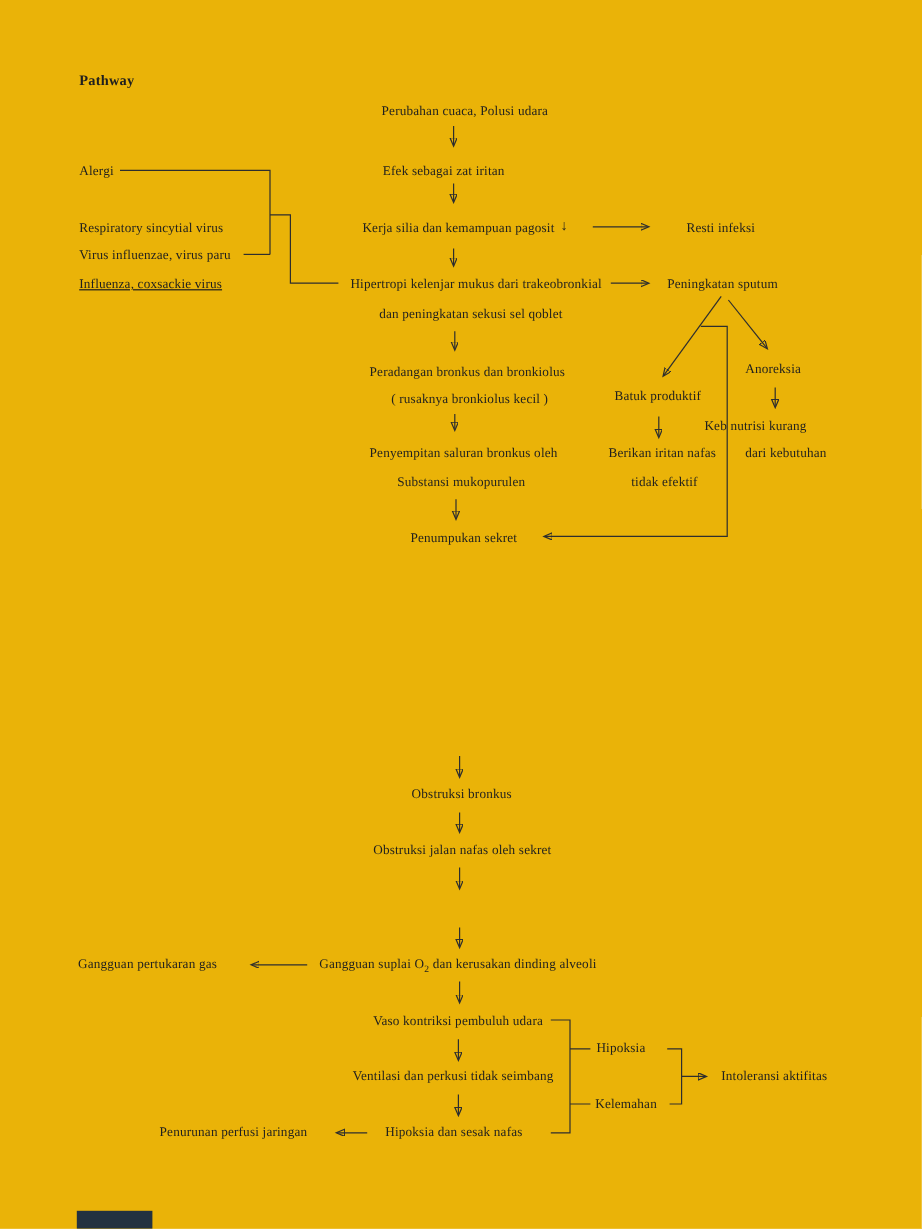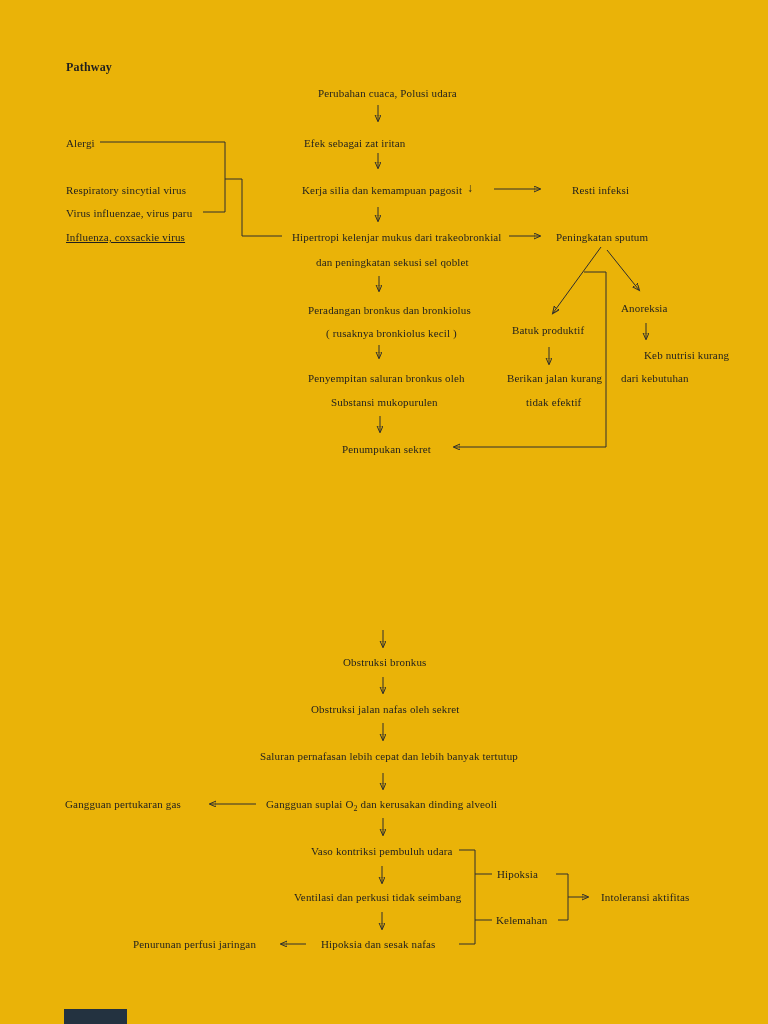--- a/index.html
+++ b/index.html
@@ -82,49 +82,48 @@
     <path d="M459,850 H475 V944 H459"></path>
     <path d="M475,874 H492"></path>
     <path d="M475,920 H492"></path>
     <path d="M556,874 H568 V920 H558"></path>
     <path d="M568,897 H588" marker-end="url(#ah)"></path>
   </svg>
 
   <div class="label title" style="left:66px;top:61px;">Pathway</div>
 
   <div class="label" style="left:318px;top:87px;">Perubahan cuaca, Polusi udara</div>
-  <div class="label" style="left:304px;top:137px;">Efek sebagai zat iritan</div>
+  <div class="label" style="left:319px;top:137px;">Efek sebagai zat iritan</div>
   <div class="label" style="left:302px;top:184px;">Kerja silia dan kemampuan pagosit</div>
   <div class="label glyph-down" style="left:467px;top:182px;">↓</div>
   <div class="label" style="left:572px;top:184px;">Resti infeksi</div>
   <div class="label" style="left:292px;top:231px;">Hipertropi kelenjar mukus dari trakeobronkial</div>
   <div class="label" style="left:316px;top:256px;">dan peningkatan sekusi sel qoblet</div>
   <div class="label" style="left:556px;top:231px;">Peningkatan sputum</div>
 
   <div class="label" style="left:66px;top:137px;">Alergi</div>
   <div class="label" style="left:66px;top:184px;">Respiratory sincytial virus</div>
   <div class="label" style="left:66px;top:207px;">Virus influenzae, virus paru</div>
   <div class="label" style="left:66px;top:231px;text-decoration:underline;">Influenza, coxsackie virus</div>
 
   <div class="label" style="left:308px;top:304px;">Peradangan bronkus dan bronkiolus</div>
   <div class="label" style="left:326px;top:327px;">( rusaknya bronkiolus kecil )</div>
   <div class="label" style="left:308px;top:372px;">Penyempitan saluran bronkus oleh</div>
   <div class="label" style="left:331px;top:396px;">Substansi mukopurulen</div>
   <div class="label" style="left:342px;top:443px;">Penumpukan sekret</div>
 
   <div class="label" style="left:512px;top:324px;">Batuk produktif</div>
-  <div class="label" style="left:507px;top:372px;">Berikan jalan kurang</div>
+  <div class="label" style="left:507px;top:372px;">Berikan iritan nafas</div>
   <div class="label" style="left:526px;top:396px;">tidak efektif</div>
   <div class="label" style="left:621px;top:302px;">Anoreksia</div>
-  <div class="label" style="left:644px;top:349px;">Keb nutrisi kurang</div>
+  <div class="label" style="left:587px;top:349px;">Keb nutrisi kurang</div>
   <div class="label" style="left:621px;top:372px;">dari kebutuhan</div>
 
   <div class="label" style="left:343px;top:656px;">Obstruksi bronkus</div>
   <div class="label" style="left:311px;top:703px;">Obstruksi jalan nafas oleh sekret</div>
-  <div class="label" style="left:260px;top:750px;">Saluran pernafasan lebih cepat dan lebih banyak tertutup</div>
 
   <div class="label" style="left:266px;top:798px;"><span>Gangguan suplai O</span><sub>2</sub><span> dan kerusakan dinding alveoli</span></div>
   <div class="label" style="left:65px;top:798px;">Gangguan pertukaran gas</div>
 
   <div class="label" style="left:311px;top:845px;">Vaso kontriksi pembuluh udara</div>
   <div class="label" style="left:294px;top:891px;">Ventilasi dan perkusi tidak seimbang</div>
   <div class="label" style="left:321px;top:938px;">Hipoksia dan sesak nafas</div>
   <div class="label" style="left:133px;top:938px;">Penurunan perfusi jaringan</div>
   <div class="label" style="left:497px;top:868px;">Hipoksia</div>
   <div class="label" style="left:496px;top:914px;">Kelemahan</div>

